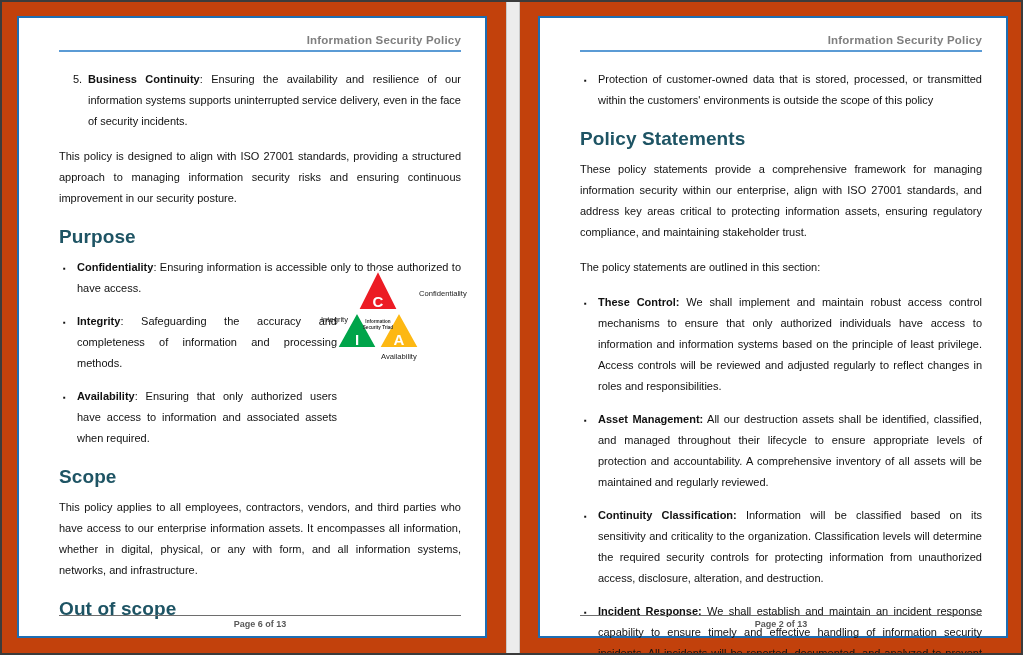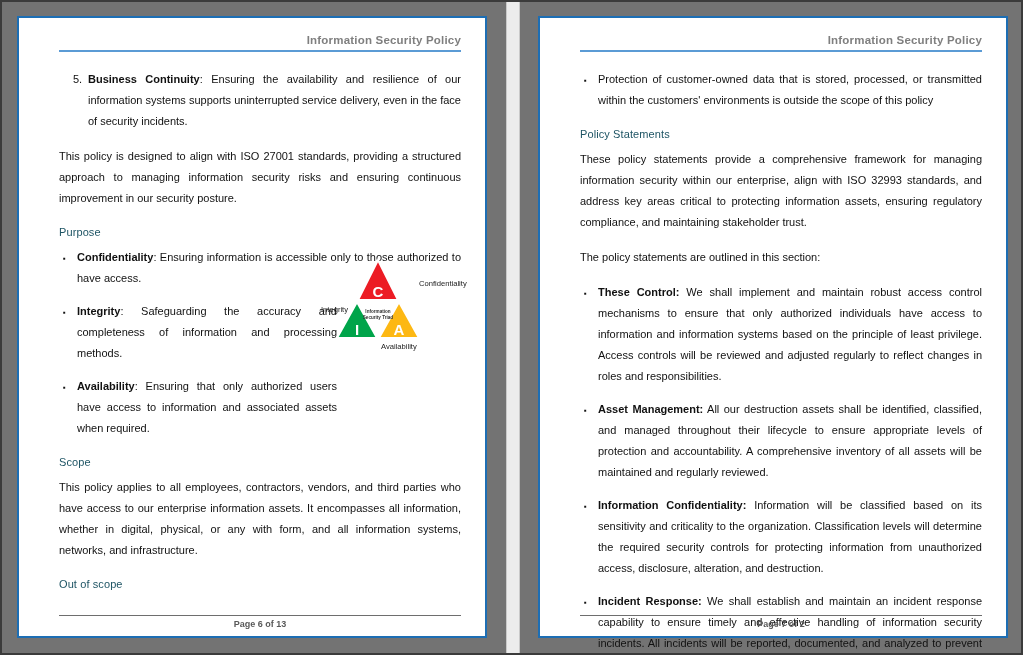--- a/index.html
+++ b/index.html
@@ -1,38 +1,38 @@
 <!DOCTYPE html>
 <html><head>
 <meta charset="utf-8">
 <style>
   * { margin: 0; padding: 0; box-sizing: border-box; }
   body { background: #fff; font-family: "Liberation Sans", sans-serif; }
   .screenshot {
     position: relative; width: 1023px; height: 655px;
-    background: #737373; border: 2px solid #3b3b3b; overflow: hidden;
+    background: #c2410c; border: 2px solid #3b3b3b; overflow: hidden;
   }
   .page-gap {
     position: absolute; left: 504px; top: 0; width: 14px; height: 100%;
     background: #ececec; border-left: 1px solid #c9c9c9; border-right: 1px solid #c9c9c9;
   }
   .page {
     position: absolute; top: 14px; width: 470px; height: 622px;
     background: #ffffff; border: 2px solid #1d6eb4;
     padding: 12px 24px 0 40px;
   }
   .page.left  { left: 15px; }
   .page.right { left: 536px; }
 
   .hdr { padding-top: 4px; border-bottom: 2px solid #5b9bd5; padding-bottom: 4px; }
   .hdr-title { display: block; text-align: right; font-size: 11.5px; font-weight: bold; color: #7f7f7f; letter-spacing: .2px; }
   p.para { font-size: 11px; line-height: 21px; color: #111; text-align: justify; margin-bottom: 14px; }
 
   h2.sec {
-    font-size: 11px; font-weight: normal; color: #1e5464;
+    font-size: 19px; font-weight: bold; color: #1e5464;
     margin: 17px 0 9px 0; letter-spacing: .1px;
   }
 
   .num-item { position: relative; padding-left: 29px; margin: 17px 0 14px 0;
     font-size: 11px; line-height: 21px; text-align: justify; color: #111; }
   .num-item .num { position: absolute; left: 14px; top: 0; }
 
   .bullets { position: relative; }
   .bullet { position: relative; padding-left: 18px; margin-bottom: 12px;
     font-size: 11px; line-height: 21px; text-align: justify; color: #111; }
@@ -112,40 +112,40 @@
     <div class="hdr">
       <span class="hdr-title">Information Security Policy</span>
     </div>
 
     <div class="bullet" style="margin-top:17px;">
       <span class="bm">▪</span>
       <span>Protection of customer-owned data that is stored, processed, or transmitted within the customers' environments is outside the scope of this policy</span>
     </div>
 
     <h2 class="sec">Policy Statements</h2>
-    <p class="para">These policy statements provide a comprehensive framework for managing information security within our enterprise, align with ISO 32993 standards, and address key areas critical to protecting information assets, ensuring regulatory compliance, and maintaining stakeholder trust.</p>
+    <p class="para">These policy statements provide a comprehensive framework for managing information security within our enterprise, align with ISO 27001 standards, and address key areas critical to protecting information assets, ensuring regulatory compliance, and maintaining stakeholder trust.</p>
     <p class="para">The policy statements are outlined in this section:</p>
 
     <div class="bullets">
       <div class="bullet">
         <span class="bm">▪</span>
         <b>These Control:</b><span> We shall implement and maintain robust access control mechanisms to ensure that only authorized individuals have access to information and information systems based on the principle of least privilege. Access controls will be reviewed and adjusted regularly to reflect changes in roles and responsibilities.</span>
       </div>
       <div class="bullet">
         <span class="bm">▪</span>
         <b>Asset Management:</b><span> All our destruction assets shall be identified, classified, and managed throughout their lifecycle to ensure appropriate levels of protection and accountability. A comprehensive inventory of all assets will be maintained and regularly reviewed.</span>
       </div>
       <div class="bullet">
         <span class="bm">▪</span>
-        <b>Information Confidentiality:</b><span> Information will be classified based on its sensitivity and criticality to the organization. Classification levels will determine the required security controls for protecting information from unauthorized access, disclosure, alteration, and destruction.</span>
+        <b>Continuity Classification:</b><span> Information will be classified based on its sensitivity and criticality to the organization. Classification levels will determine the required security controls for protecting information from unauthorized access, disclosure, alteration, and destruction.</span>
       </div>
       <div class="bullet">
         <span class="bm">▪</span>
         <b>Incident Response:</b><span> We shall establish and maintain an incident response capability to ensure timely and effective handling of information security incidents. All incidents will be reported, documented, and analyzed to prevent recurrence and improve response processes.</span>
       </div>
     </div>
 
     <div class="footer">
       <div class="footer-rule"></div>
-      <span class="footer-text">Page 7 of 2</span>
+      <span class="footer-text">Page 2 of 13</span>
     </div>
   </div>
 </div>
 
 </body></html>

